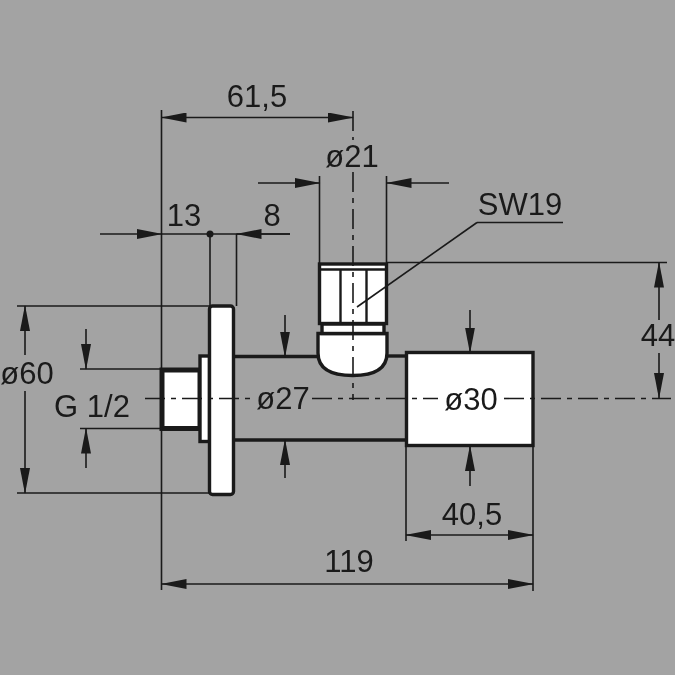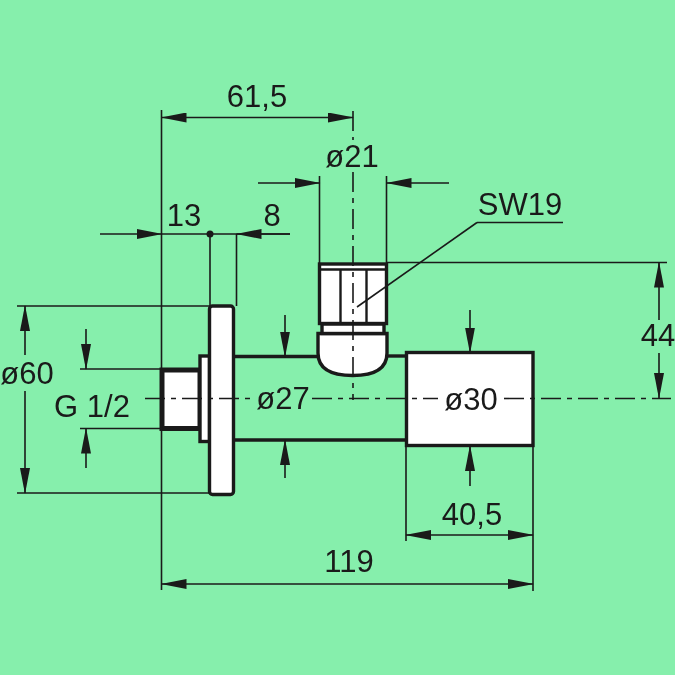--- a/index.html
+++ b/index.html
@@ -6,21 +6,21 @@
     margin: 0;
     padding: 0;
     background: #ffffff;
     width: 675px;
     height: 675px;
     overflow: hidden;
   }
   .drawing-wrap {
     width: 675px;
     height: 675px;
-    background: #86efac;
+    background: #a3a3a3;
   }
   svg text {
     font-family: "Liberation Sans", "DejaVu Sans", sans-serif;
     font-size: 31px;
     fill: #1a1a1a;
   }
   .thin   { stroke: #1a1a1a; stroke-width: 1.6; fill: none; }
   .center { stroke: #1a1a1a; stroke-width: 1.6; fill: none; stroke-dasharray: 20 6 5 6; }
   .bold   { stroke: #1a1a1a; stroke-width: 3.4; fill: #ffffff; }
   .bolder { stroke: #1a1a1a; stroke-width: 5;   fill: #ffffff; }

